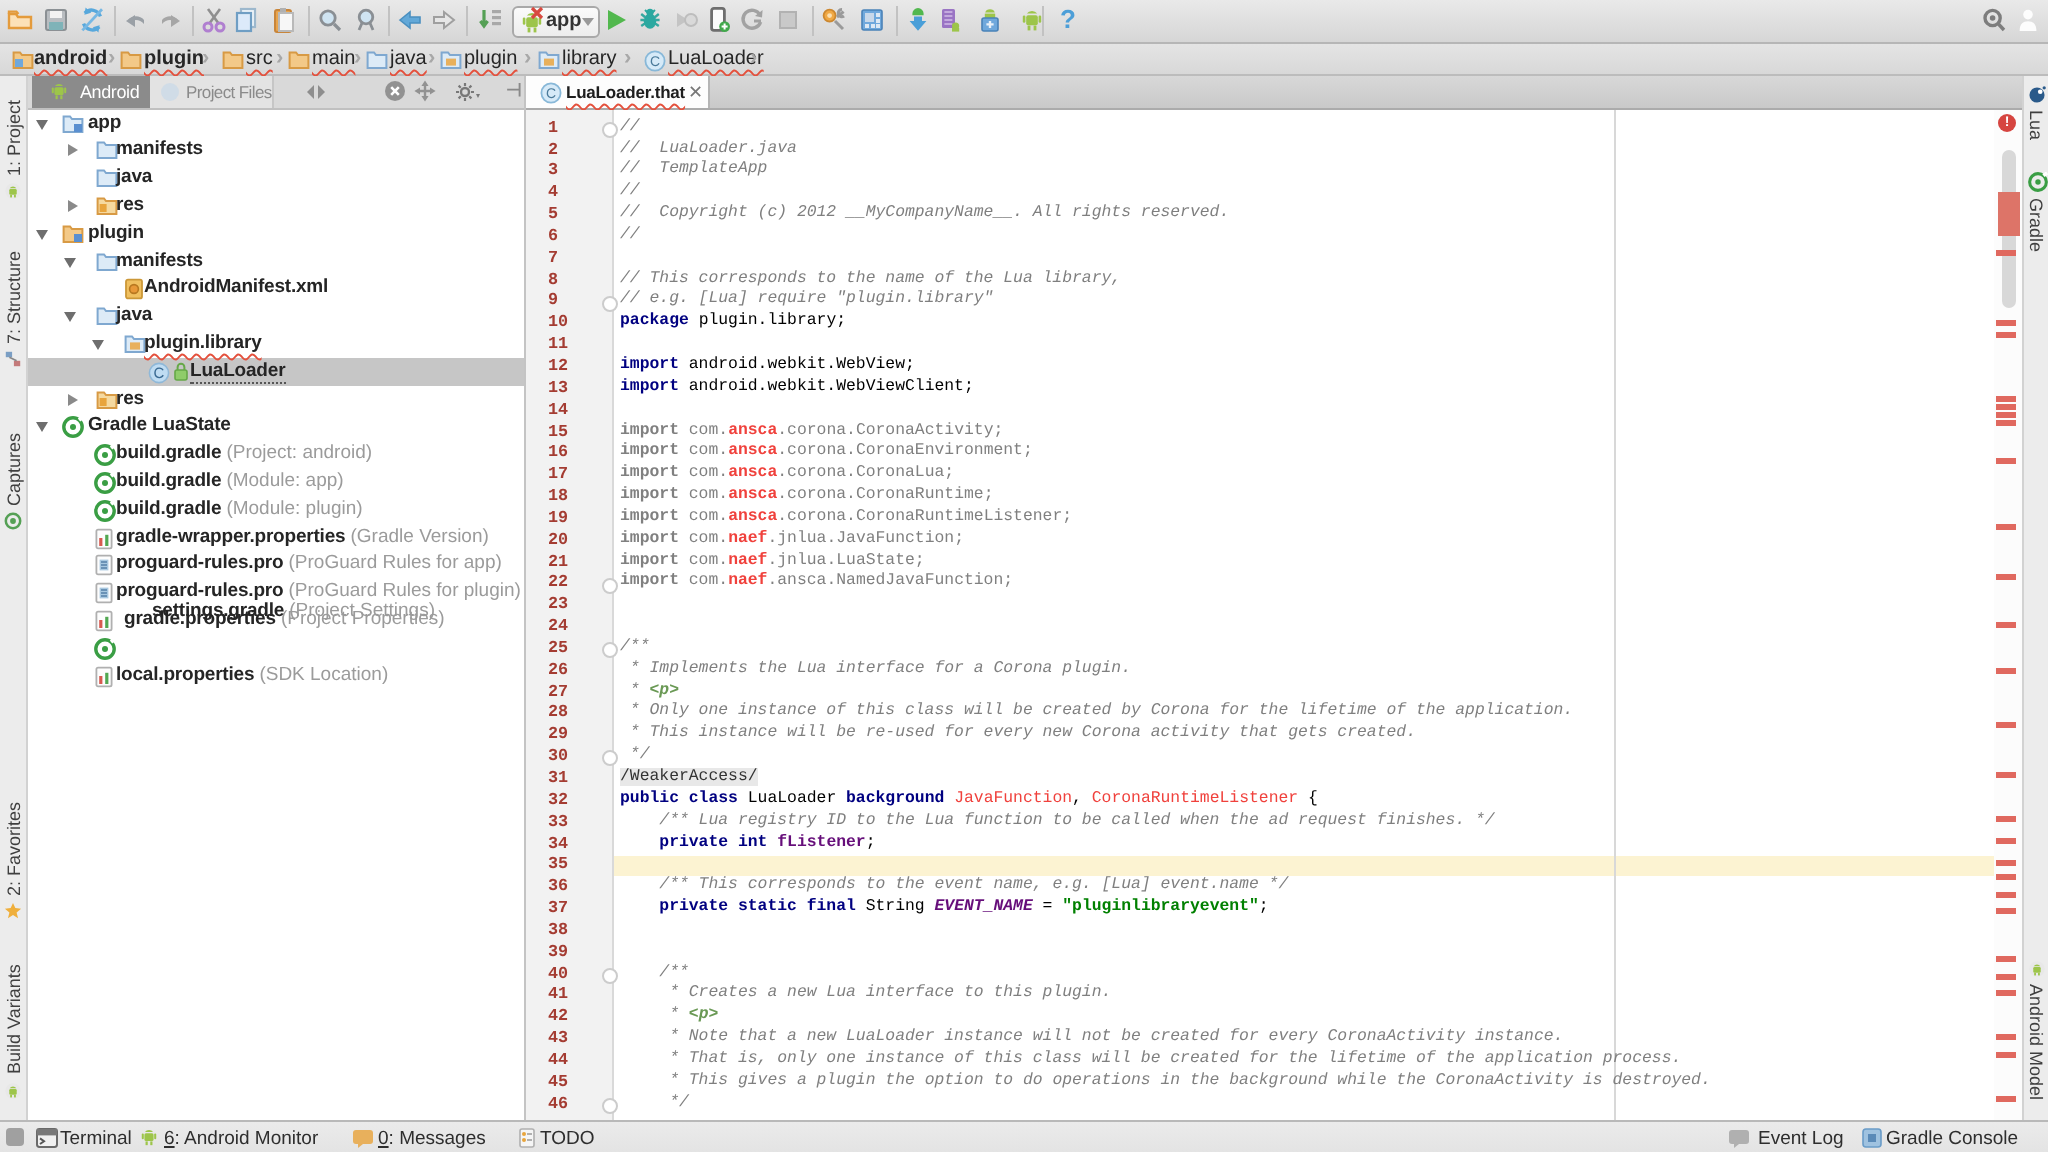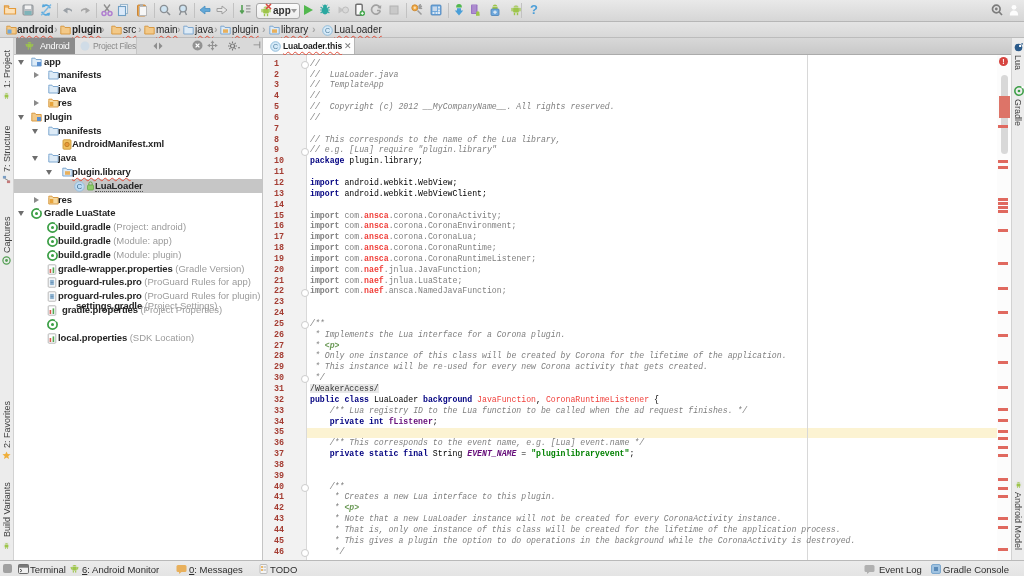--- a/index.html
+++ b/index.html
@@ -601,21 +601,21 @@
 </div>
 <div class="abs" style="left:262px;top:38px;width:1px;height:522px;background:#c4c4c4;"></div>
 <div id="tabrow" class="abs">
 <div id="edtab">
 <div class="abs" style="left:7px;top:2.5px;">
         <svg width="11" height="11" viewBox="0 0 11 11">
           <circle cx="5.5" cy="5.5" r="4.8" fill="#d6eaf8" stroke="#88b8d8" stroke-width="0.9"></circle>
           <text x="5.5" y="8" font-size="7" font-family="Liberation Sans" fill="#4a7a9a" text-anchor="middle">C</text>
         </svg>
       </div>
-<div class="abs" style="left:20px;top:3px;font-size:8.5px;font-weight:bold;color:#1e1e1e;letter-spacing:-0.1px;text-decoration:underline wavy #e4503c 1px;text-underline-offset:2px;">LuaLoader.this</div>
+<div class="abs" style="left:20px;top:3px;font-size:8.5px;font-weight:bold;color:#1e1e1e;letter-spacing:-0.1px;text-decoration:underline wavy #e4503c 1px;text-underline-offset:2px;">LuaLoader.that</div>
 <div class="abs" style="left:81px;top:3px;font-size:9px;color:#777;">✕</div>
 </div>
   </div>
 <div id="editor" class="abs">
 <div id="caret"></div>
 <div id="gutter"></div>
 <div id="margin"></div>
 <pre id="lnums">1
 2
 3

